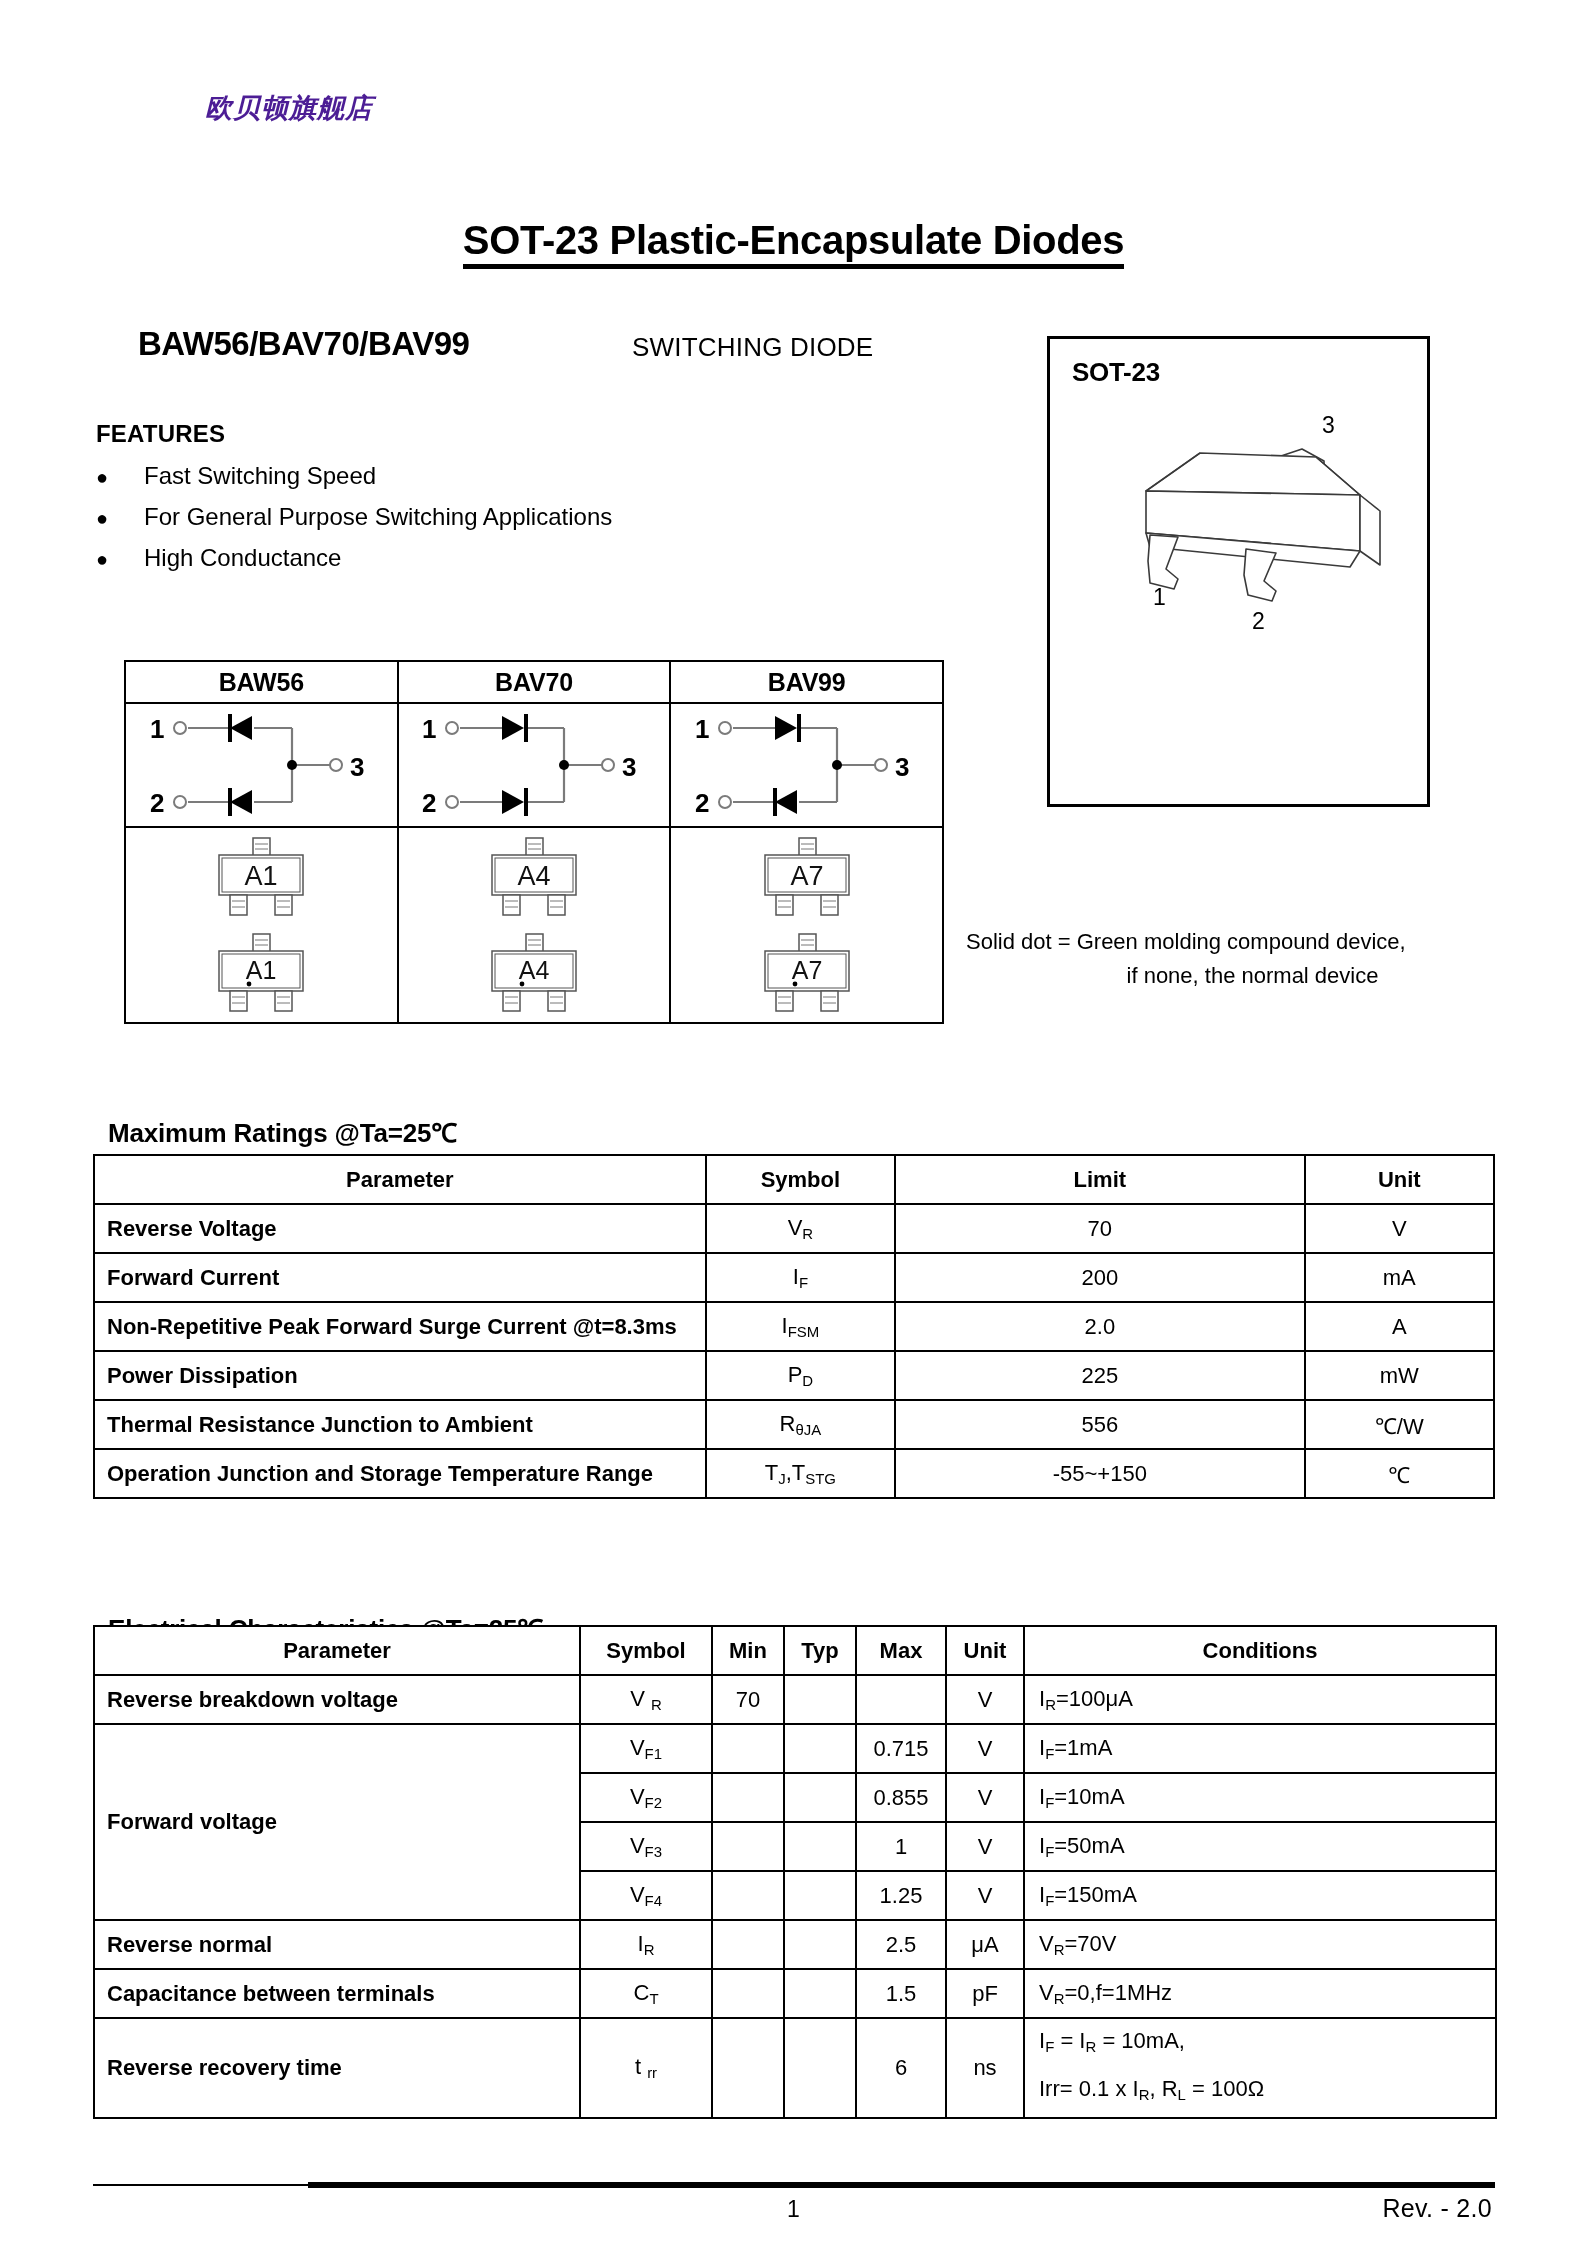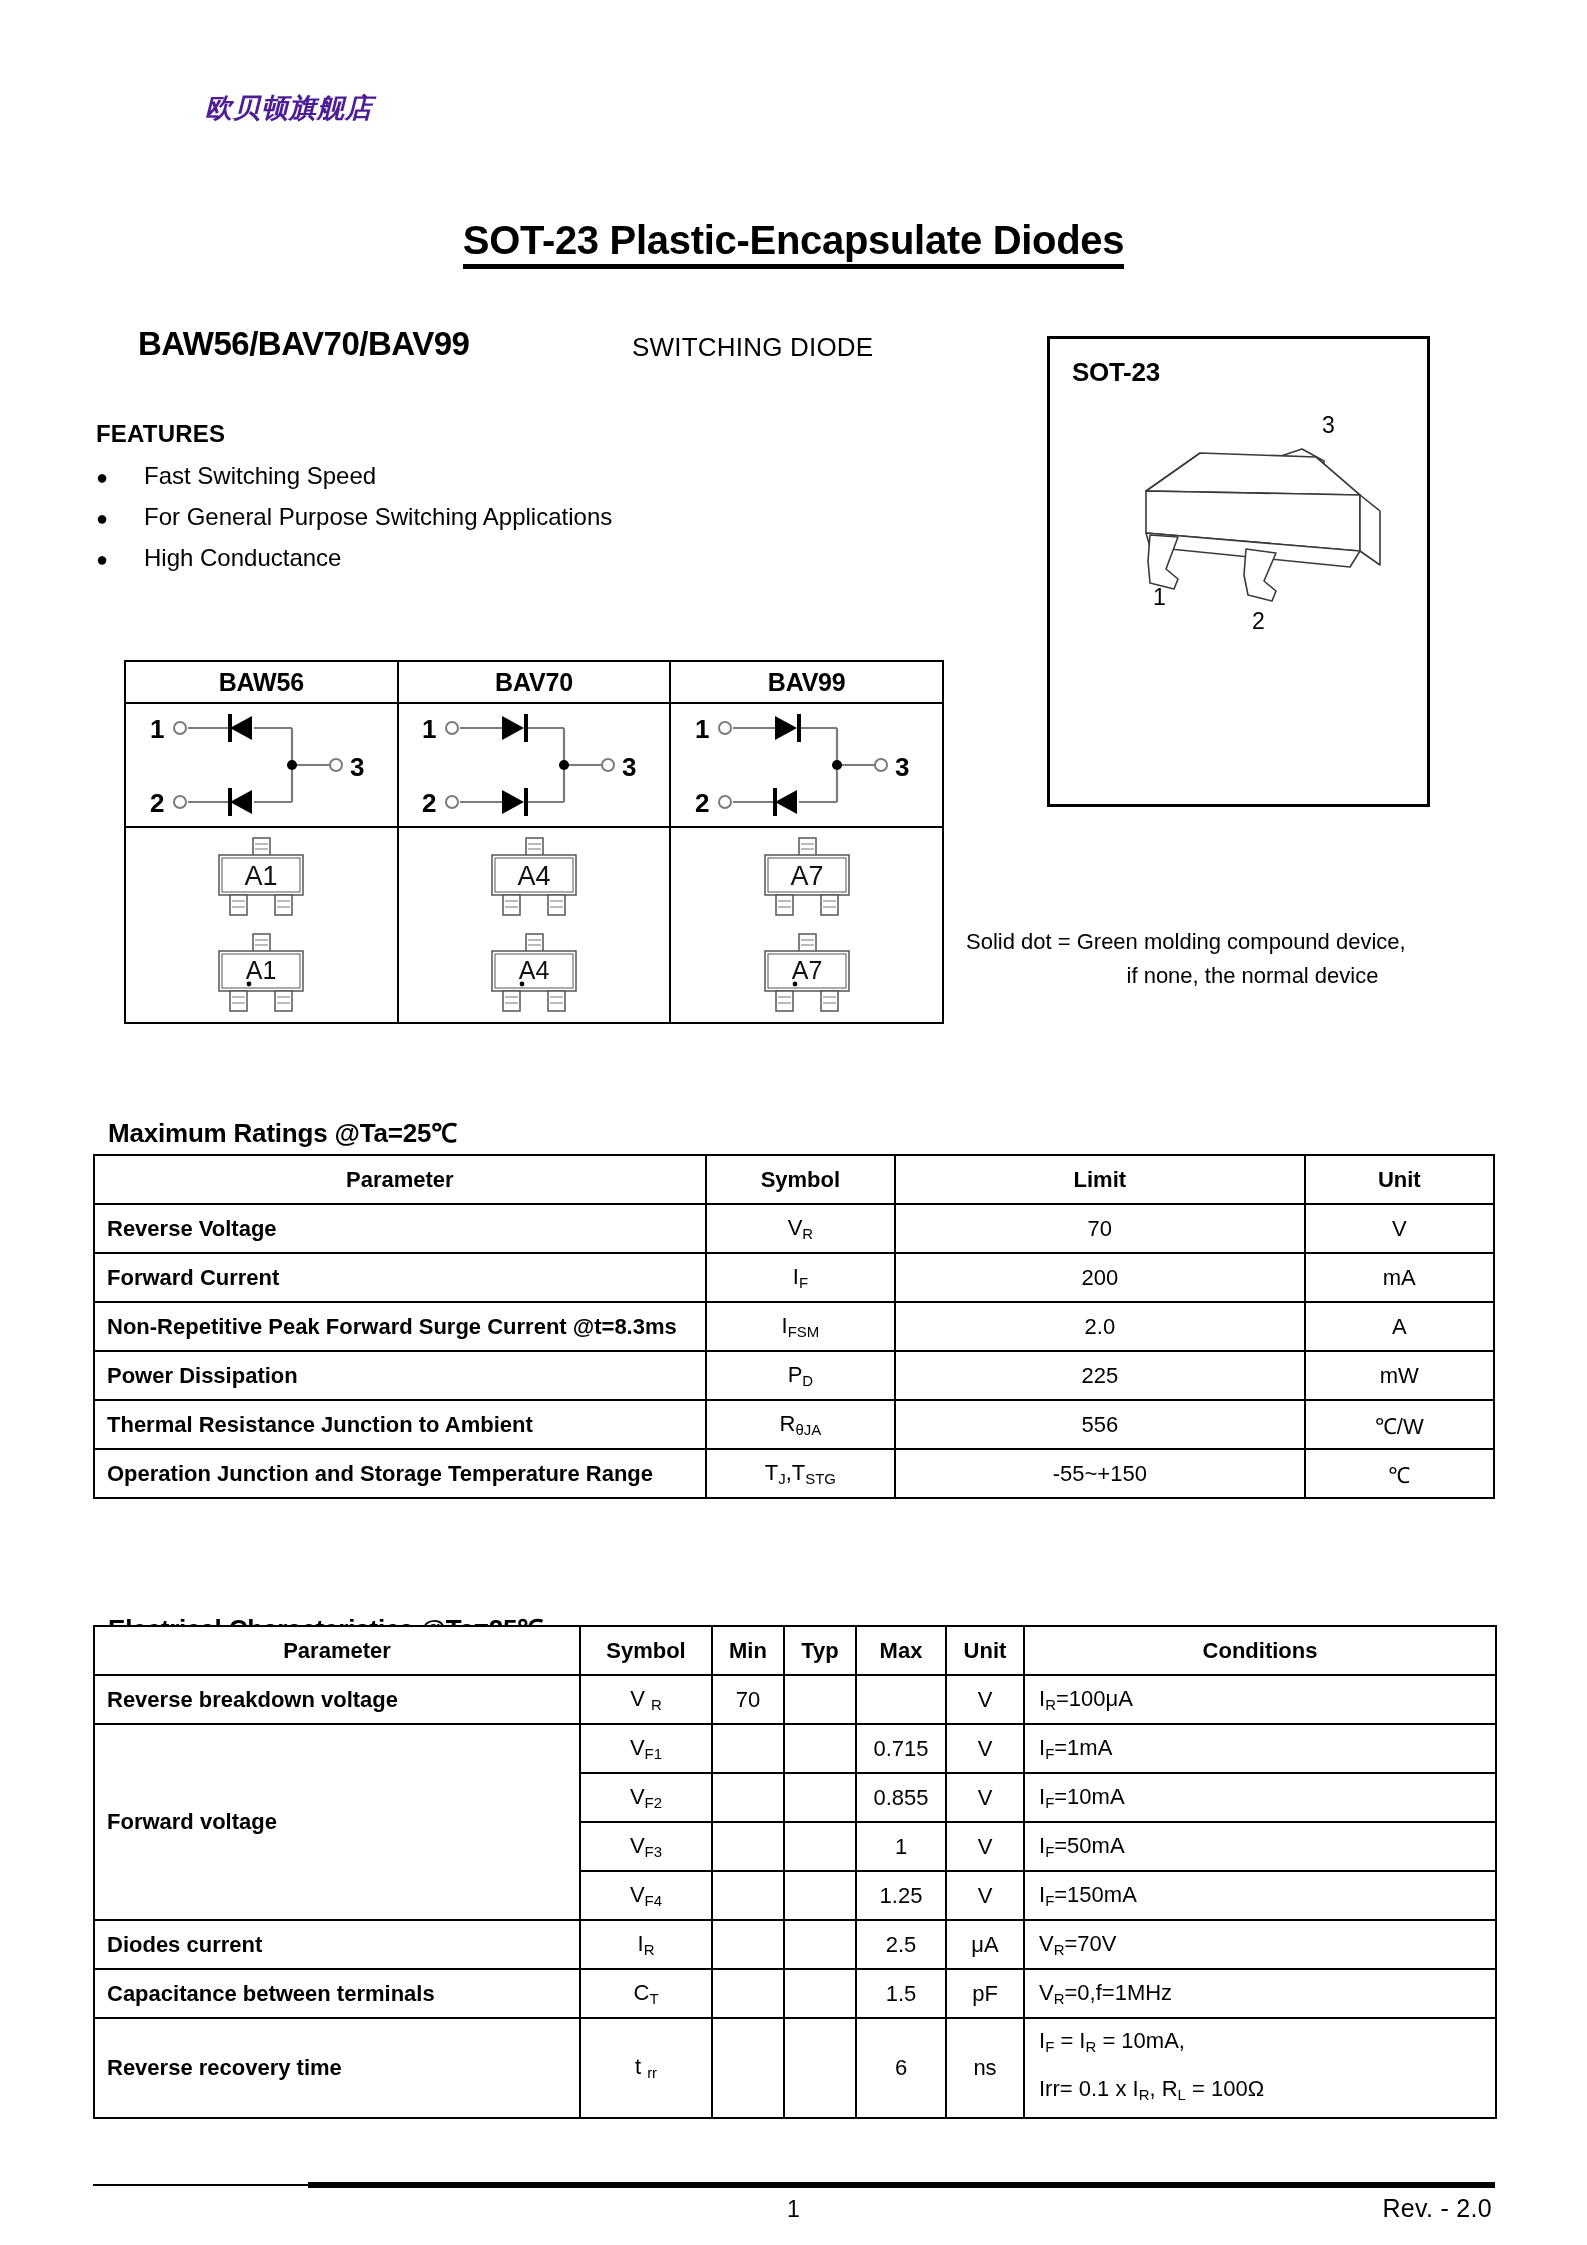--- a/index.html
+++ b/index.html
@@ -602,21 +602,21 @@
   <tr>
     <td class="sym"><span>V</span><sub>F4</sub></td>
     <td class="val"></td>
     <td class="val"></td>
     <td class="val">1.25</td>
     <td class="val">V</td>
     <td class="cond"><span>I</span><sub>F</sub><span>=150mA</span></td>
   </tr>
 
   <tr>
-    <td class="lft">Diodes current</td>
+    <td class="lft">Reverse normal</td>
     <td class="sym"><span>I</span><sub>R</sub></td>
     <td class="val"></td>
     <td class="val"></td>
     <td class="val">2.5</td>
     <td class="val">μA</td>
     <td class="cond"><span>V</span><sub>R</sub><span>=70V</span></td>
   </tr>
   <tr>
     <td class="lft">Capacitance between terminals</td>
     <td class="sym"><span>C</span><sub>T</sub></td>

